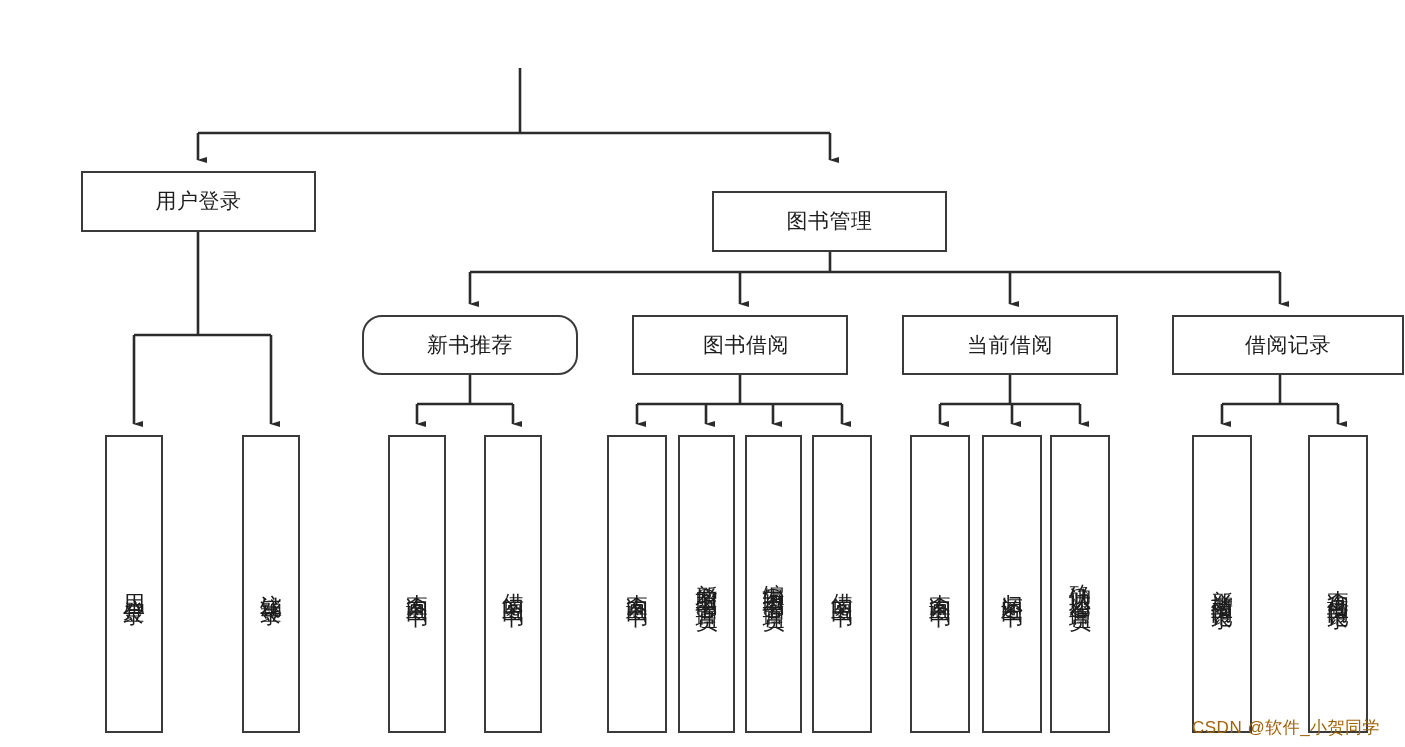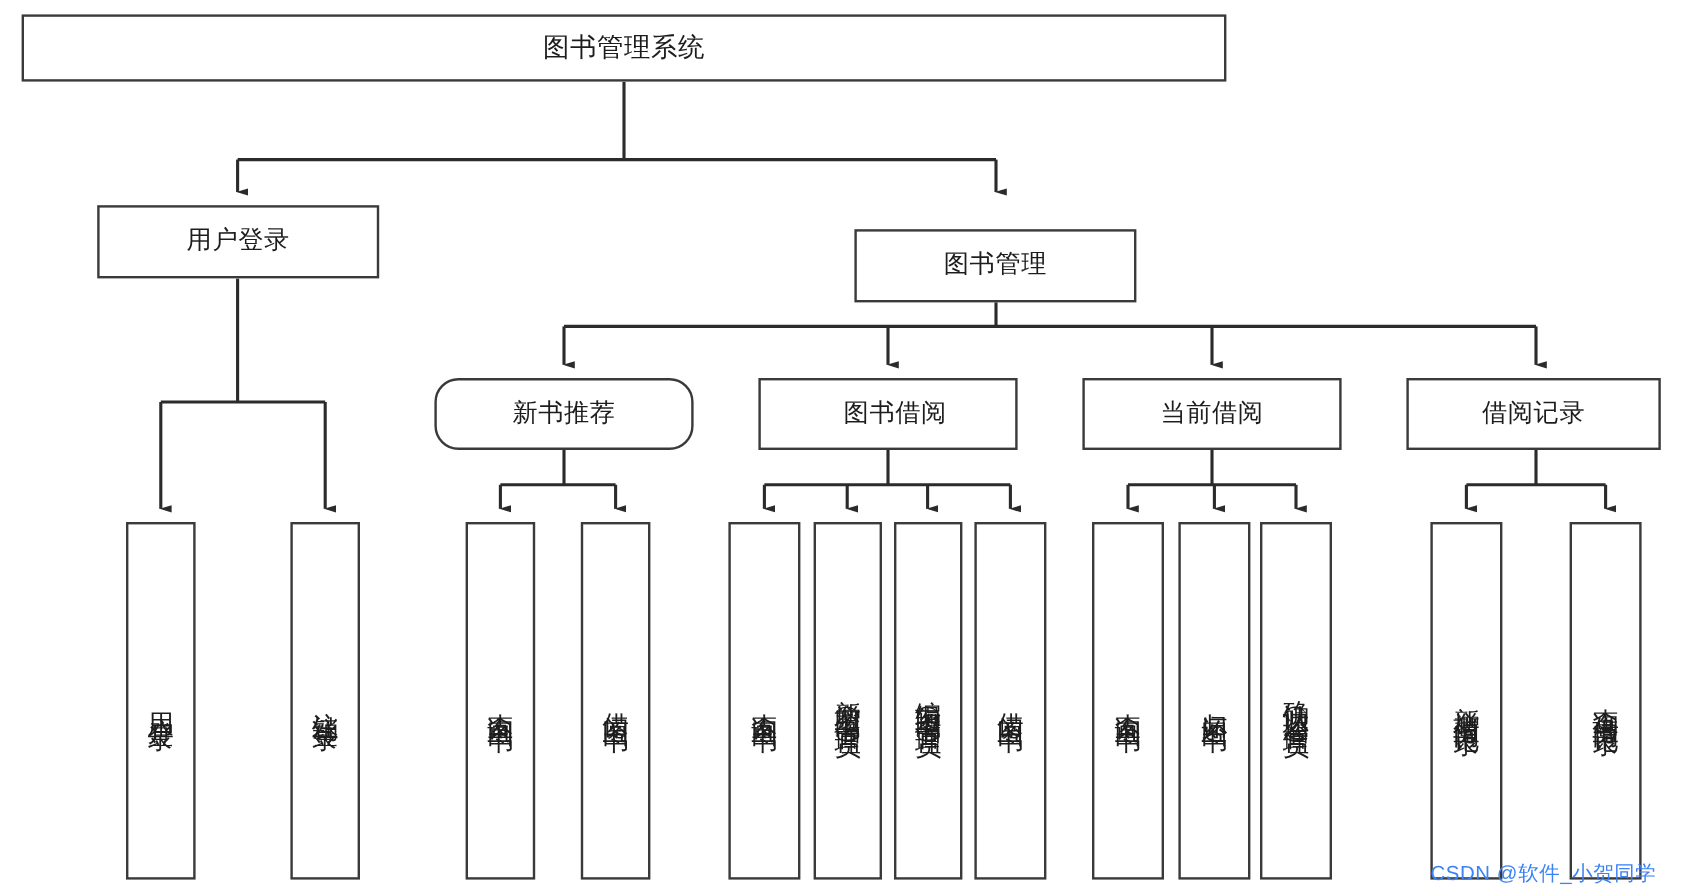--- a/index.html
+++ b/index.html
@@ -64,21 +64,21 @@
     text-align: center;
     margin: 0 auto;
     height: 100%;
     display: flex;
     align-items: center;
     justify-content: center;
   }
   .watermark {
     position: absolute;
     font-size: 17px;
-    color: #3b82f6;
+    color: #a16207;
     white-space: nowrap;
     letter-spacing: 0.5px;
     font-family: "Liberation Sans", "DejaVu Sans", sans-serif;
   }
 </style>
 </head>
 <body>
 
 <div id="canvas">
 
@@ -125,41 +125,38 @@
       <path d="M1012,404 L1012,424" marker-end="url(#arrow)"></path>
       <path d="M1080,404 L1080,424" marker-end="url(#arrow)"></path>
 
       <path d="M1280,375 L1280,404"></path>
       <path d="M1222,404 L1338,404"></path>
       <path d="M1222,404 L1222,424" marker-end="url(#arrow)"></path>
       <path d="M1338,404 L1338,424" marker-end="url(#arrow)"></path>
     </g>
   </svg>
 
-  <div class="node horiz root" style="left:18px; top:12px; width:1004px; height:56px;">
-    <span class="label">图书管理系统</span>
-  </div>
 
   <div class="node horiz" style="left:81px; top:171px; width:235px; height:61px;">
     <span class="label">用户登录</span>
   </div>
   <div class="node horiz" style="left:712px; top:171px; width:235px; height:61px;margin-top:20px;">
     <span class="label">图书管理</span>
   </div>
 
   <div class="node horiz" style="left:362px; top:315px; width:216px; height:60px;border-radius:20px;">
     <span class="label">新书推荐</span>
   </div>
   <div class="node horiz" style="left:632px; top:315px; width:216px; height:60px;padding-left:12px;">
     <span class="label">图书借阅</span>
   </div>
   <div class="node horiz" style="left:902px; top:315px; width:216px; height:60px;justify-content:center;">
     <span class="label">当前借阅</span>
   </div>
-  <div class="node horiz" style="left:1172px; top:315px; width:212px; height:60px;">
+  <div class="node horiz" style="left:1172px; top:315px; width:232px; height:60px;">
     <span class="label">借阅记录</span>
   </div>
 
   <div class="node vert" style="left:105px; top:435px; width:58px; height:298px;">
     <span class="label">用户登录</span>
   </div>
   <div class="node vert" style="left:242px; top:435px; width:58px; height:298px;">
     <span class="label">注销登录</span>
   </div>
   <div class="node vert" style="left:388px; top:435px; width:58px; height:298px;">

